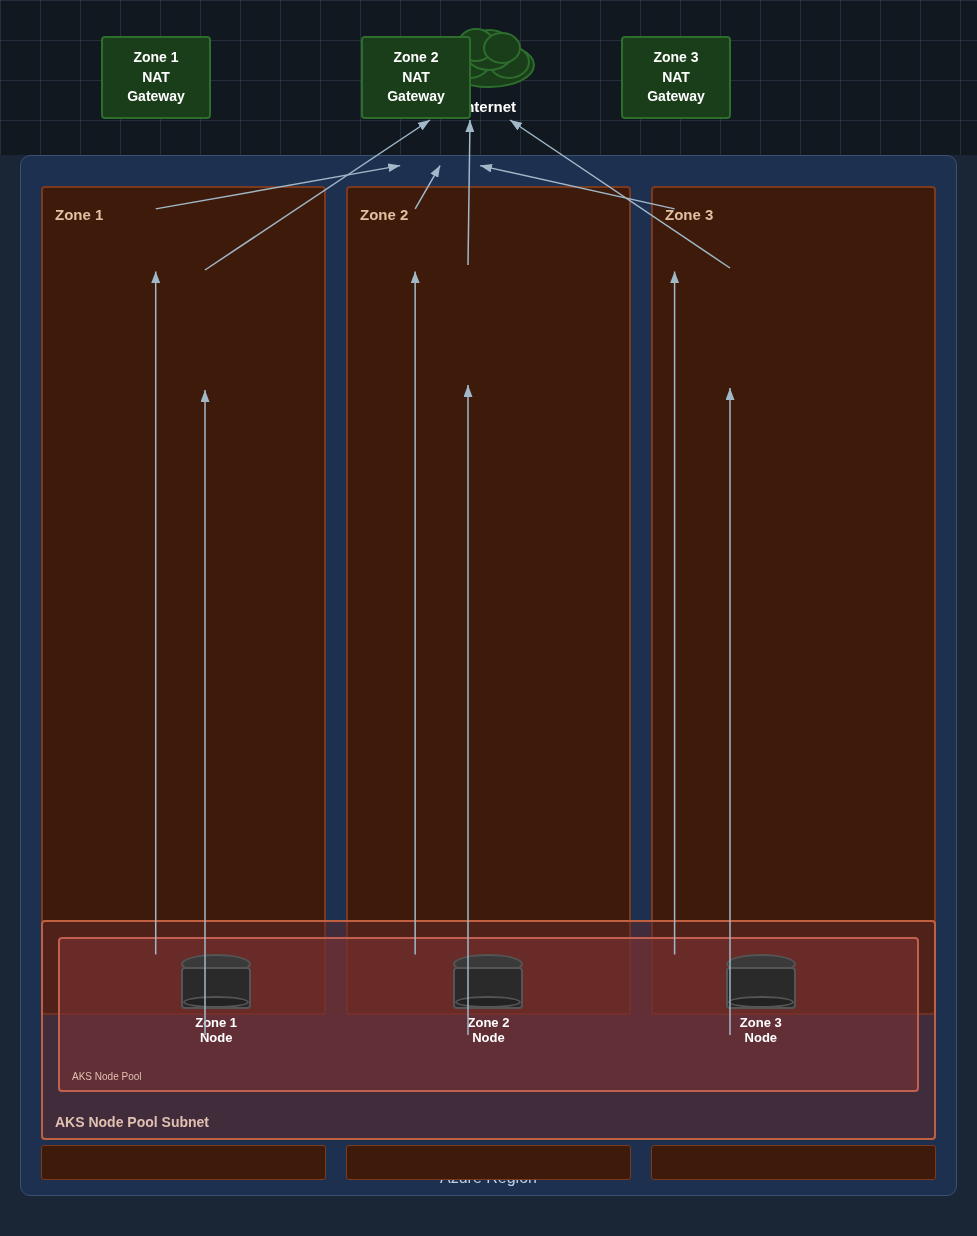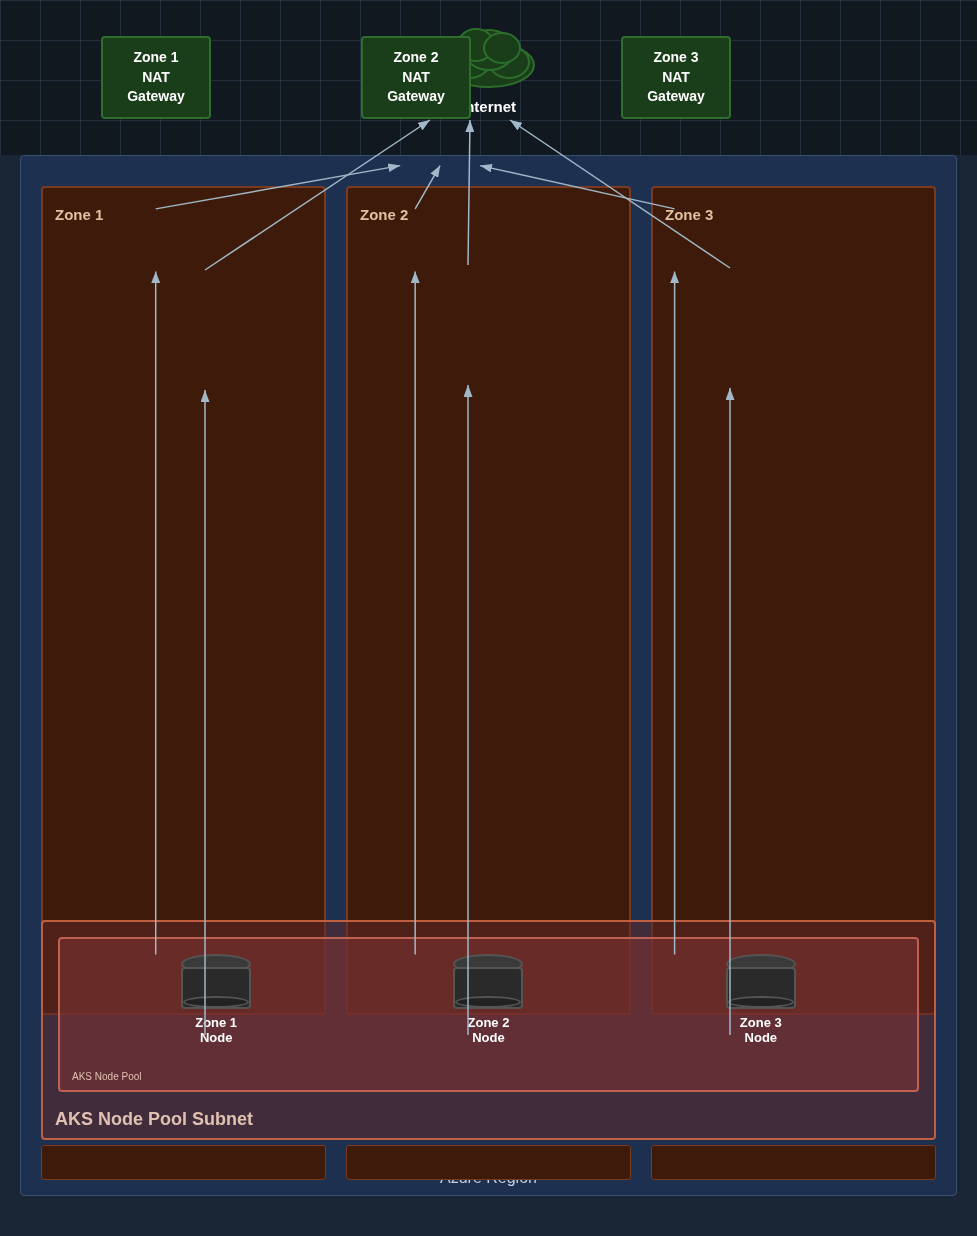--- a/index.html
+++ b/index.html
@@ -47,21 +47,21 @@
 
     
     .main-area {
       position: absolute;
       top: 155px;
       left: 20px;
       right: 20px;
       bottom: 40px;
       background-color: #1e3050;
       border: 1px solid #3a5070;
-      border-radius: 4px;
+      border-radius: 10px;
     }
 
     
     .azure-region-label {
       position: absolute;
       bottom: 8px;
       left: 50%;
       transform: translateX(-50%);
       color: #c0d0e0;
       font-size: 16px;
@@ -124,21 +124,21 @@
       background-color: rgba(100, 40, 40, 0.5);
       border: 2px solid #c06040;
       border-radius: 4px;
     }
 
     .aks-subnet-label {
       position: absolute;
       bottom: 8px;
       left: 12px;
       color: #e0c0b0;
-      font-size: 18px;
+      font-size: 14px;
       font-weight: bold;
     }
 
     
     .aks-nodepool {
       position: absolute;
       top: 15px;
       left: 15px;
       right: 15px;
       height: 155px;

